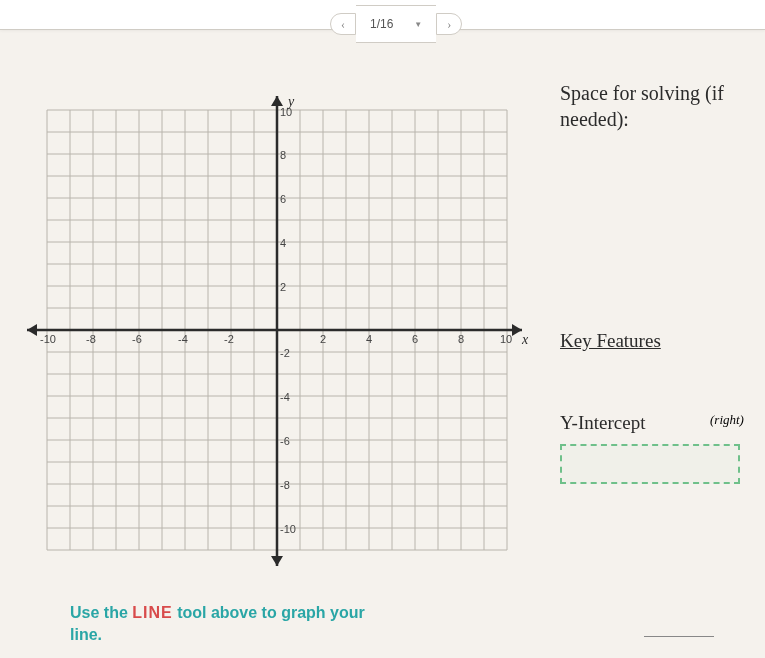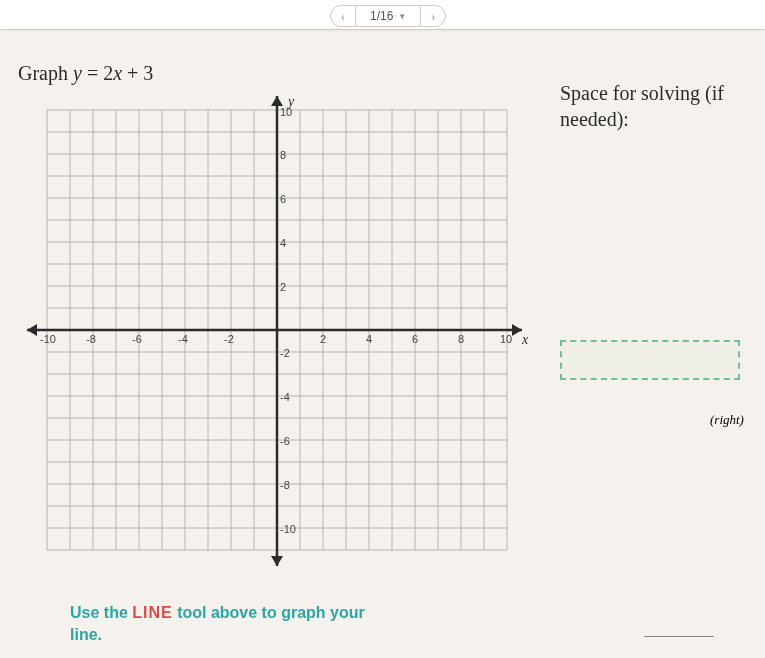--- a/index.html
+++ b/index.html
@@ -35,32 +35,33 @@
     color: #888;
     font-size: 12px;
     display: flex;
     align-items: center;
     justify-content: center;
     cursor: pointer;
   }
   .nav-btn:first-child { border-radius: 12px 0 0 12px; }
   .nav-btn:last-child { border-radius: 0 12px 12px 0; }
   .page-pill {
-    height: 22px;
+    height: 38px;
     padding: 0 14px;
     border: 1px solid #d0ccc5;
     border-left: none;
     border-right: none;
     background: #fff;
     color: #555;
     font-size: 12px;
     display: flex;
     align-items: center;
     font-family: Arial, sans-serif;
     cursor: pointer;
+    gap: 16px;
   }
   .page-pill .caret { margin-left: 5px; font-size: 8px; color:#888;}
   .content {
     position: absolute;
     top: 30px; left: 0; right: 0; bottom: 0;
     padding: 20px 18px 10px 18px;
   }
   .prompt {
     font-size: 20px;
     color: #2b2b2b;
@@ -174,23 +175,20 @@
     <div class="page-pill">
       <span>1/16</span>
       <span class="caret">▼</span>
     </div>
     <div class="nav-btn">›</div>
   </div>
 </div>
 
 <div class="content">
 
-  <div class="prompt">
-    <span>Graph </span><span class="ital">y</span><span> = 2</span><span class="ital">x</span><span> + 3</span>
-  </div>
 
   <div class="graph-area">
     <svg class="graph-svg" viewBox="0 0 510 490">
 
       <g stroke="#b8b4ac" stroke-width="1">
 
         <line x1="25" y1="20" x2="25" y2="460"></line>
           <line x1="48" y1="20" x2="48" y2="460"></line>
         <line x1="71" y1="20" x2="71" y2="460"></line>
           <line x1="94" y1="20" x2="94" y2="460"></line>
@@ -277,22 +275,24 @@
   </div>
 
   <div class="tip">
     <span>Use the </span><span class="red">LINE</span><span> tool above to graph your line.</span>
   </div>
 
   <div class="right-col">
     <div class="solving-hdr">Space for solving (if needed):</div>
 
     <div class="kf-block">
+      <div class="kf-title">Key Features</div>
 
       <div class="hint-line"></div>
       <div style="position:absolute; top:320px; left:0;"></div>
       <div style="position:absolute; left:150px; top:62px;" class="right-hint">(right)</div>
 
+      <div class="yint-label" style="margin-top:60px;">Y-Intercept</div>
       <div class="yint-input"></div>
     </div>
   </div>
 
 </div>
 
 </body></html>

